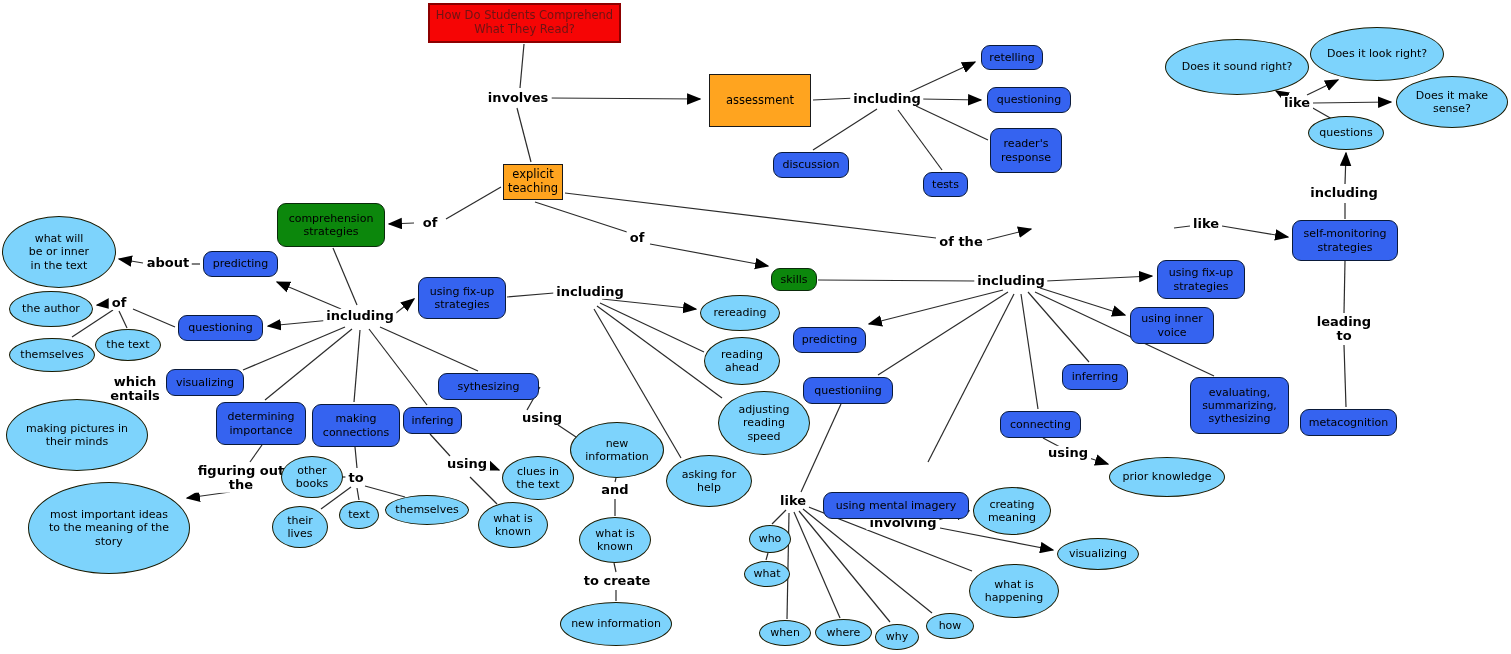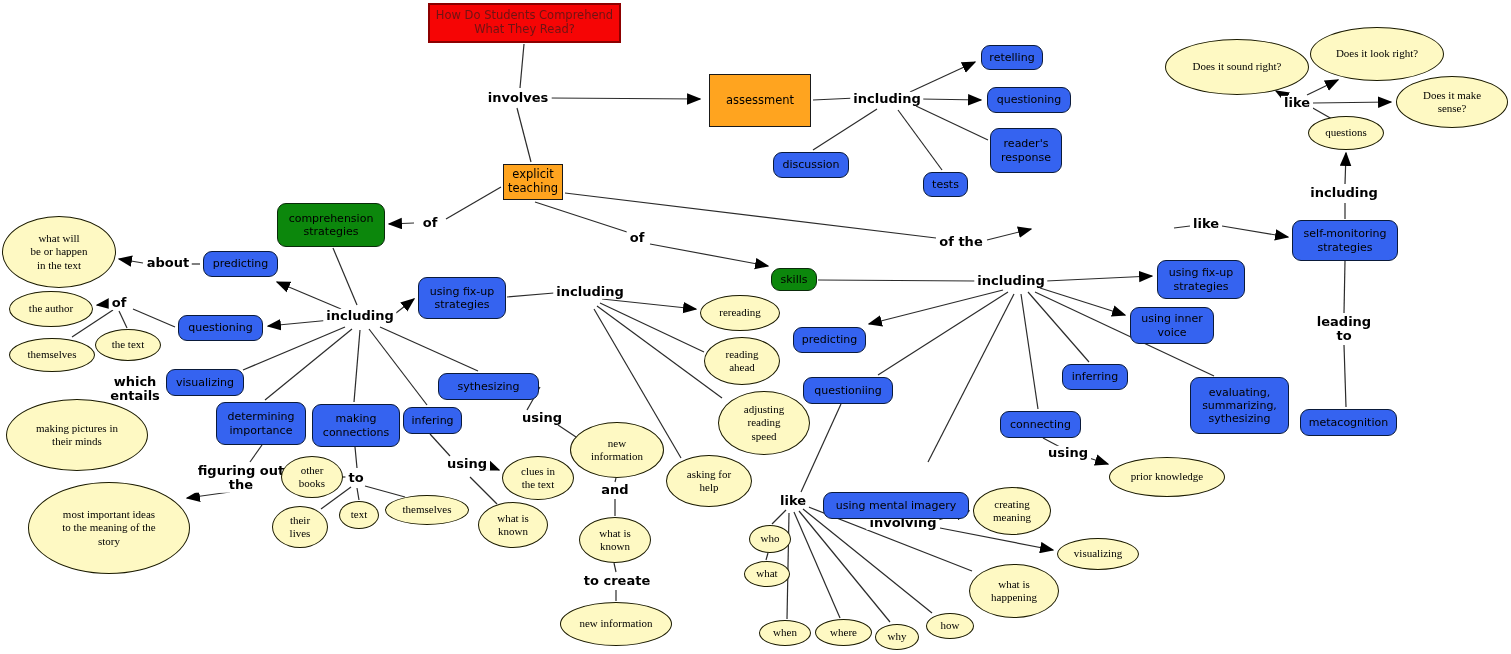--- a/index.html
+++ b/index.html
@@ -9,21 +9,21 @@
   .edge-label{position:absolute;transform:translate(-50%,-50%);z-index:1;
           font-weight:bold;font-size:13px;color:#000;background:#fff;
           padding:0 3px;text-align:center;white-space:pre-line;line-height:1.1;}
   .node{position:absolute;z-index:2;display:flex;align-items:center;justify-content:center;
           text-align:center;white-space:pre-line;font-size:11px;line-height:1.2;
           color:#000;border:1px solid #000;box-sizing:border-box;padding:1px 2px;}
   .red{background:#f60505;border:2px solid #8d0000;color:#6e1414;font-size:11.5px;}
   .orange{background:#ffa41f;border:1px solid #1a1a1a;font-size:11.5px;}
   .green{background:#0c870c;border-radius:9px;border:1px solid #0a2a0a;}
   .blue{background:#3563f0;border-radius:9px;border:1.5px solid #0a1a3a;}
-  .yellow{background:#fef9c3;border-radius:50%;border:1.5px solid #1a1a00;font-family:Liberation Serif, serif;}
+  .yellow{background:#7dd3fc;border-radius:50%;border:1.5px solid #1a1a00;}
 </style>
 </head>
 <body>
 
 <div class="canvas">
 
   <svg class="edges" width="1511" height="654">
     <defs>
       <marker id="arw" viewBox="0 0 10 8" refX="9" refY="4" markerWidth="12" markerHeight="10" orient="auto">
         <path d="M0,0 L10,4 L0,8 z" fill="#000"></path>
@@ -157,21 +157,21 @@
   <div class="node blue" style="left:1292px;top:220px;width:106px;height:41px">self-monitoring
 strategies</div>
   <div class="node blue" style="left:1300px;top:409px;width:97px;height:27px">metacognition</div>
 
   <div class="node yellow" style="left:1165px;top:39px;width:144px;height:56px">Does it sound right?</div>
   <div class="node yellow" style="left:1310px;top:27px;width:134px;height:54px">Does it look right?</div>
   <div class="node yellow" style="left:1396px;top:76px;width:112px;height:52px">Does it make
 sense?</div>
   <div class="node yellow" style="left:1308px;top:116px;width:76px;height:34px">questions</div>
   <div class="node yellow" style="left:2px;top:216px;width:114px;height:72px">what will
-be or happen
+be or inner
 in the text</div>
   <div class="node yellow" style="left:9px;top:291px;width:84px;height:36px">the author</div>
   <div class="node yellow" style="left:9px;top:338px;width:86px;height:34px">themselves</div>
   <div class="node yellow" style="left:95px;top:329px;width:66px;height:32px">the text</div>
   <div class="node yellow" style="left:6px;top:399px;width:142px;height:72px">making pictures in
 their minds</div>
   <div class="node yellow" style="left:28px;top:482px;width:162px;height:92px">most important ideas
 to the meaning of the
 story</div>
   <div class="node yellow" style="left:281px;top:456px;width:62px;height:42px">other

